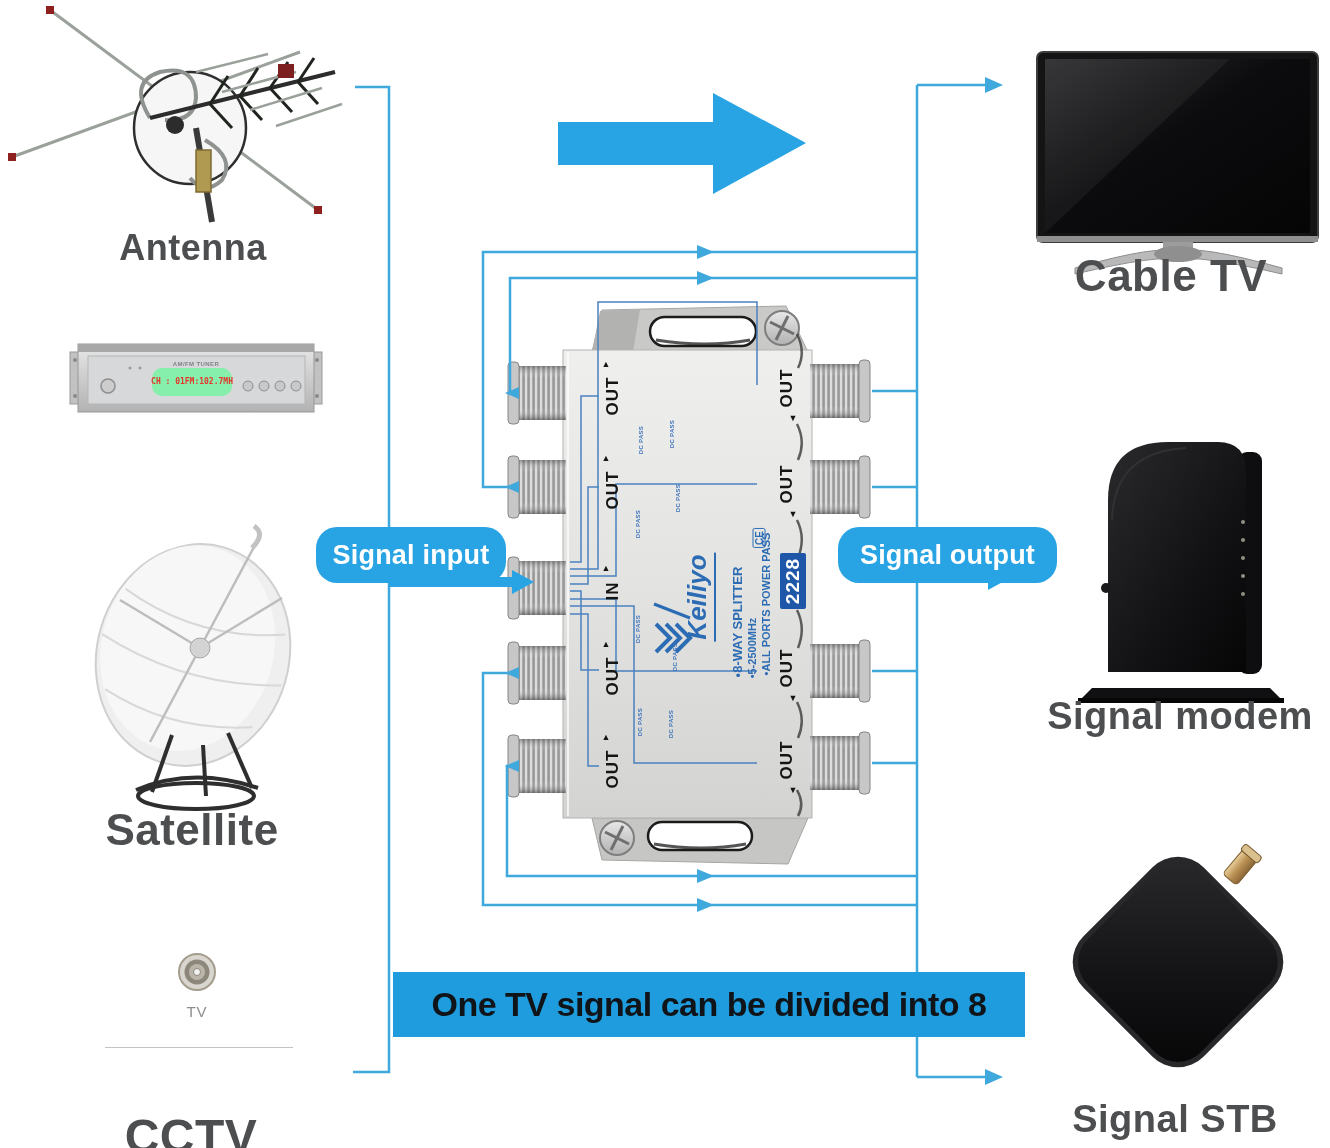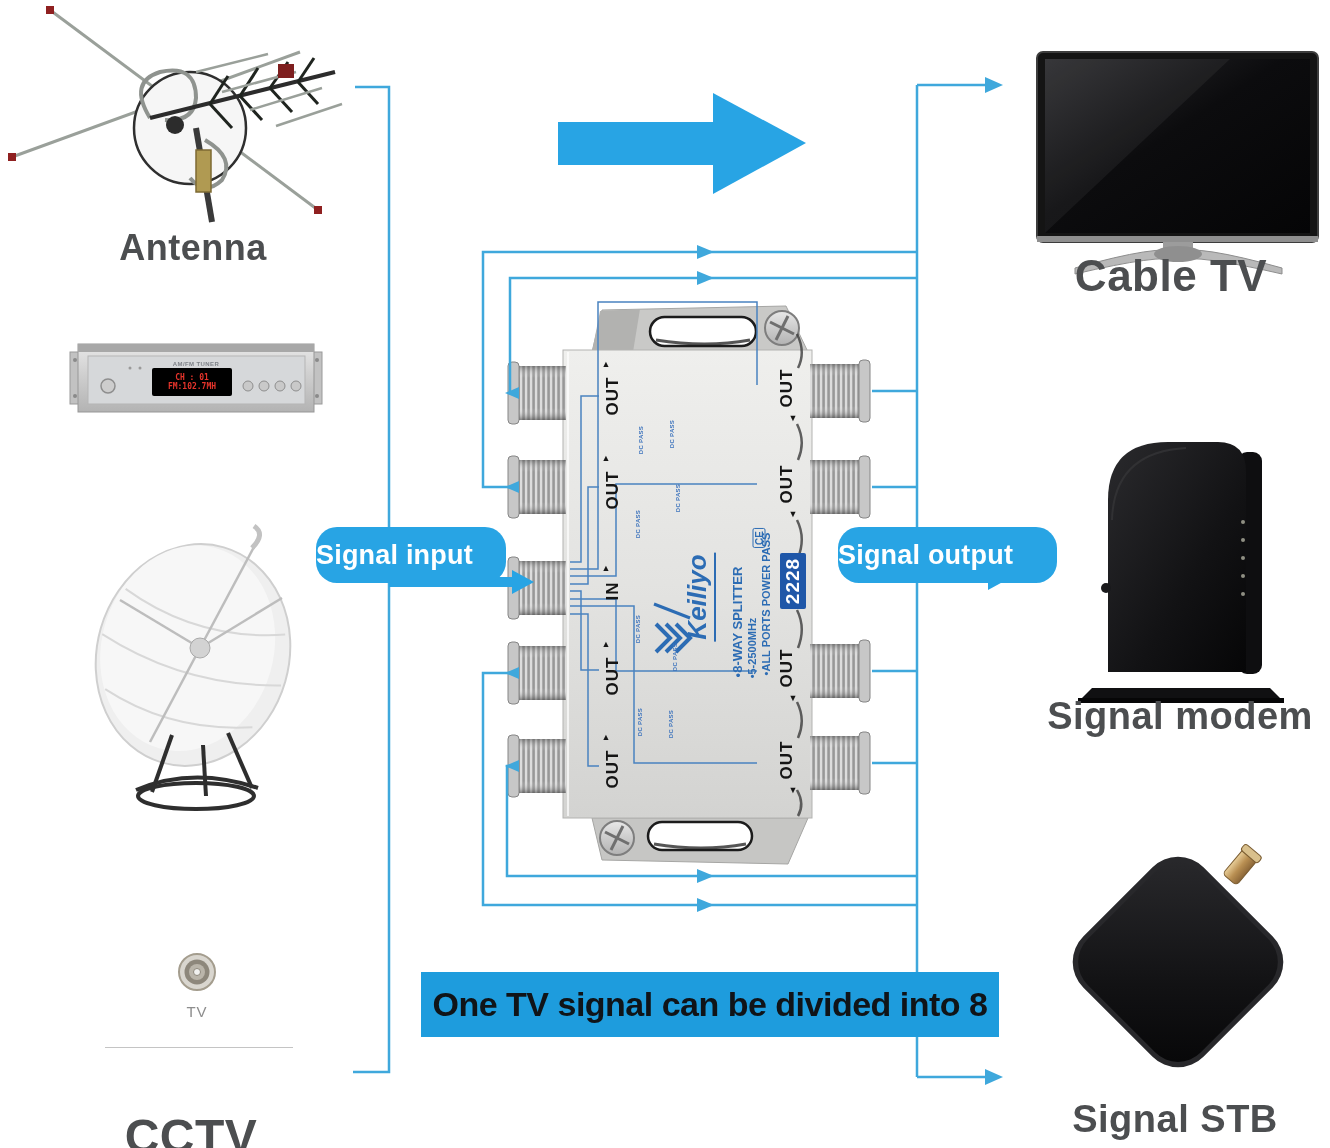--- a/index.html
+++ b/index.html
@@ -15,27 +15,27 @@
   .brand{font-size:26px;font-weight:700;font-style:italic;color:#2c6cb4;
          border-bottom:2px solid #2c6cb4;padding:0 2px 1px 2px;}
   .feat{font-weight:700;color:#2c6cb4;}
   .ce{font-size:10px;font-weight:700;color:#2c6cb4;border:1.5px solid #2c6cb4;
       border-radius:2px;padding:0 2px;}
   .badge{position:absolute;left:780px;top:553px;width:26px;height:56px;background:#1f57a8;
          border-radius:2px;}
   .badge span{position:absolute;left:50%;top:50%;transform:translate(-50%,-50%) rotate(-90deg);
               color:#fff;font-size:19px;font-weight:700;letter-spacing:1px;}
   .pill{position:absolute;height:56px;background:#28a4e4;border-radius:21px;color:#ffffff;
-        font-size:27px;font-weight:700;display:flex;align-items:center;justify-content:flex-start;
+        font-size:27px;font-weight:700;display:flex;align-items:center;justify-content:center;
         letter-spacing:0.2px;}
-  .banner{position:absolute;left:393px;top:972px;width:578px;height:65px;background:#1e9cdd;
+  .banner{position:absolute;left:393px;top:972px;width:632px;height:65px;background:#1e9cdd;
           display:flex;align-items:center;justify-content:center;color:#101418;
-          font-size:34px;font-weight:800;letter-spacing:-0.5px;white-space:nowrap;margin-left:28px;}
-  .catv-display{position:absolute;left:152px;top:368px;width:80px;height:28px;background:#000000;
-                border-radius:2px;display:flex;flex-direction:column;align-items:center;
+          font-size:34px;font-weight:800;letter-spacing:-0.5px;white-space:nowrap;}
+  .catv-display{position:absolute;left:152px;top:368px;width:80px;height:28px;background:#86efac;
+                border-radius:10px;display:flex;flex-direction:row;align-items:center;
                 justify-content:center;line-height:1.15;}
   .catv-display span{color:#e5342b;font-size:8px;font-weight:700;font-family:"DejaVu Sans Mono",monospace;
                      white-space:nowrap;}
   .catv-text{position:absolute;transform:translate(-50%,-50%);font-size:6px;color:#7e8288;
              font-weight:700;letter-spacing:0.4px;white-space:nowrap;}
   .tv-port-label{position:absolute;transform:translate(-50%,-50%);font-size:15px;color:#8d8d8d;
                  letter-spacing:1px;font-weight:400;}
   .cctv-plate{position:absolute;left:105px;top:888px;width:188px;height:194px;background:#fdfdfd;
               border:1px solid #ececec;border-radius:10px;box-shadow:0 3px 8px rgba(0,0,0,0.07);}
   .cctv-line{position:absolute;left:105px;top:1047px;width:188px;height:1px;background:#c4c4c4;}
@@ -407,17 +407,18 @@
     <span>Signal input</span>
   </div>
   <div class="pill" style="left:838px;top:527px;width:219px;">
     <span>Signal output</span>
   </div>
   <div class="banner">
     <span>One TV signal can be divided into 8</span>
   </div>
 
   <div class="dev-label" style="left:193px;top:248px;font-size:36px;">Antenna</div>
+  <div class="dev-label" style="left:192px;top:830px;font-size:44px;">Satellite</div>
   <div class="dev-label" style="left:191px;top:1136px;font-size:48px;">CCTV</div>
   <div class="dev-label" style="left:1171px;top:276px;font-size:44px;">Cable TV</div>
   <div class="dev-label" style="left:1180px;top:716px;font-size:38px;">Signal modem</div>
   <div class="dev-label" style="left:1175px;top:1119px;font-size:38px;">Signal STB</div>
 </div>
 
 </body></html>

